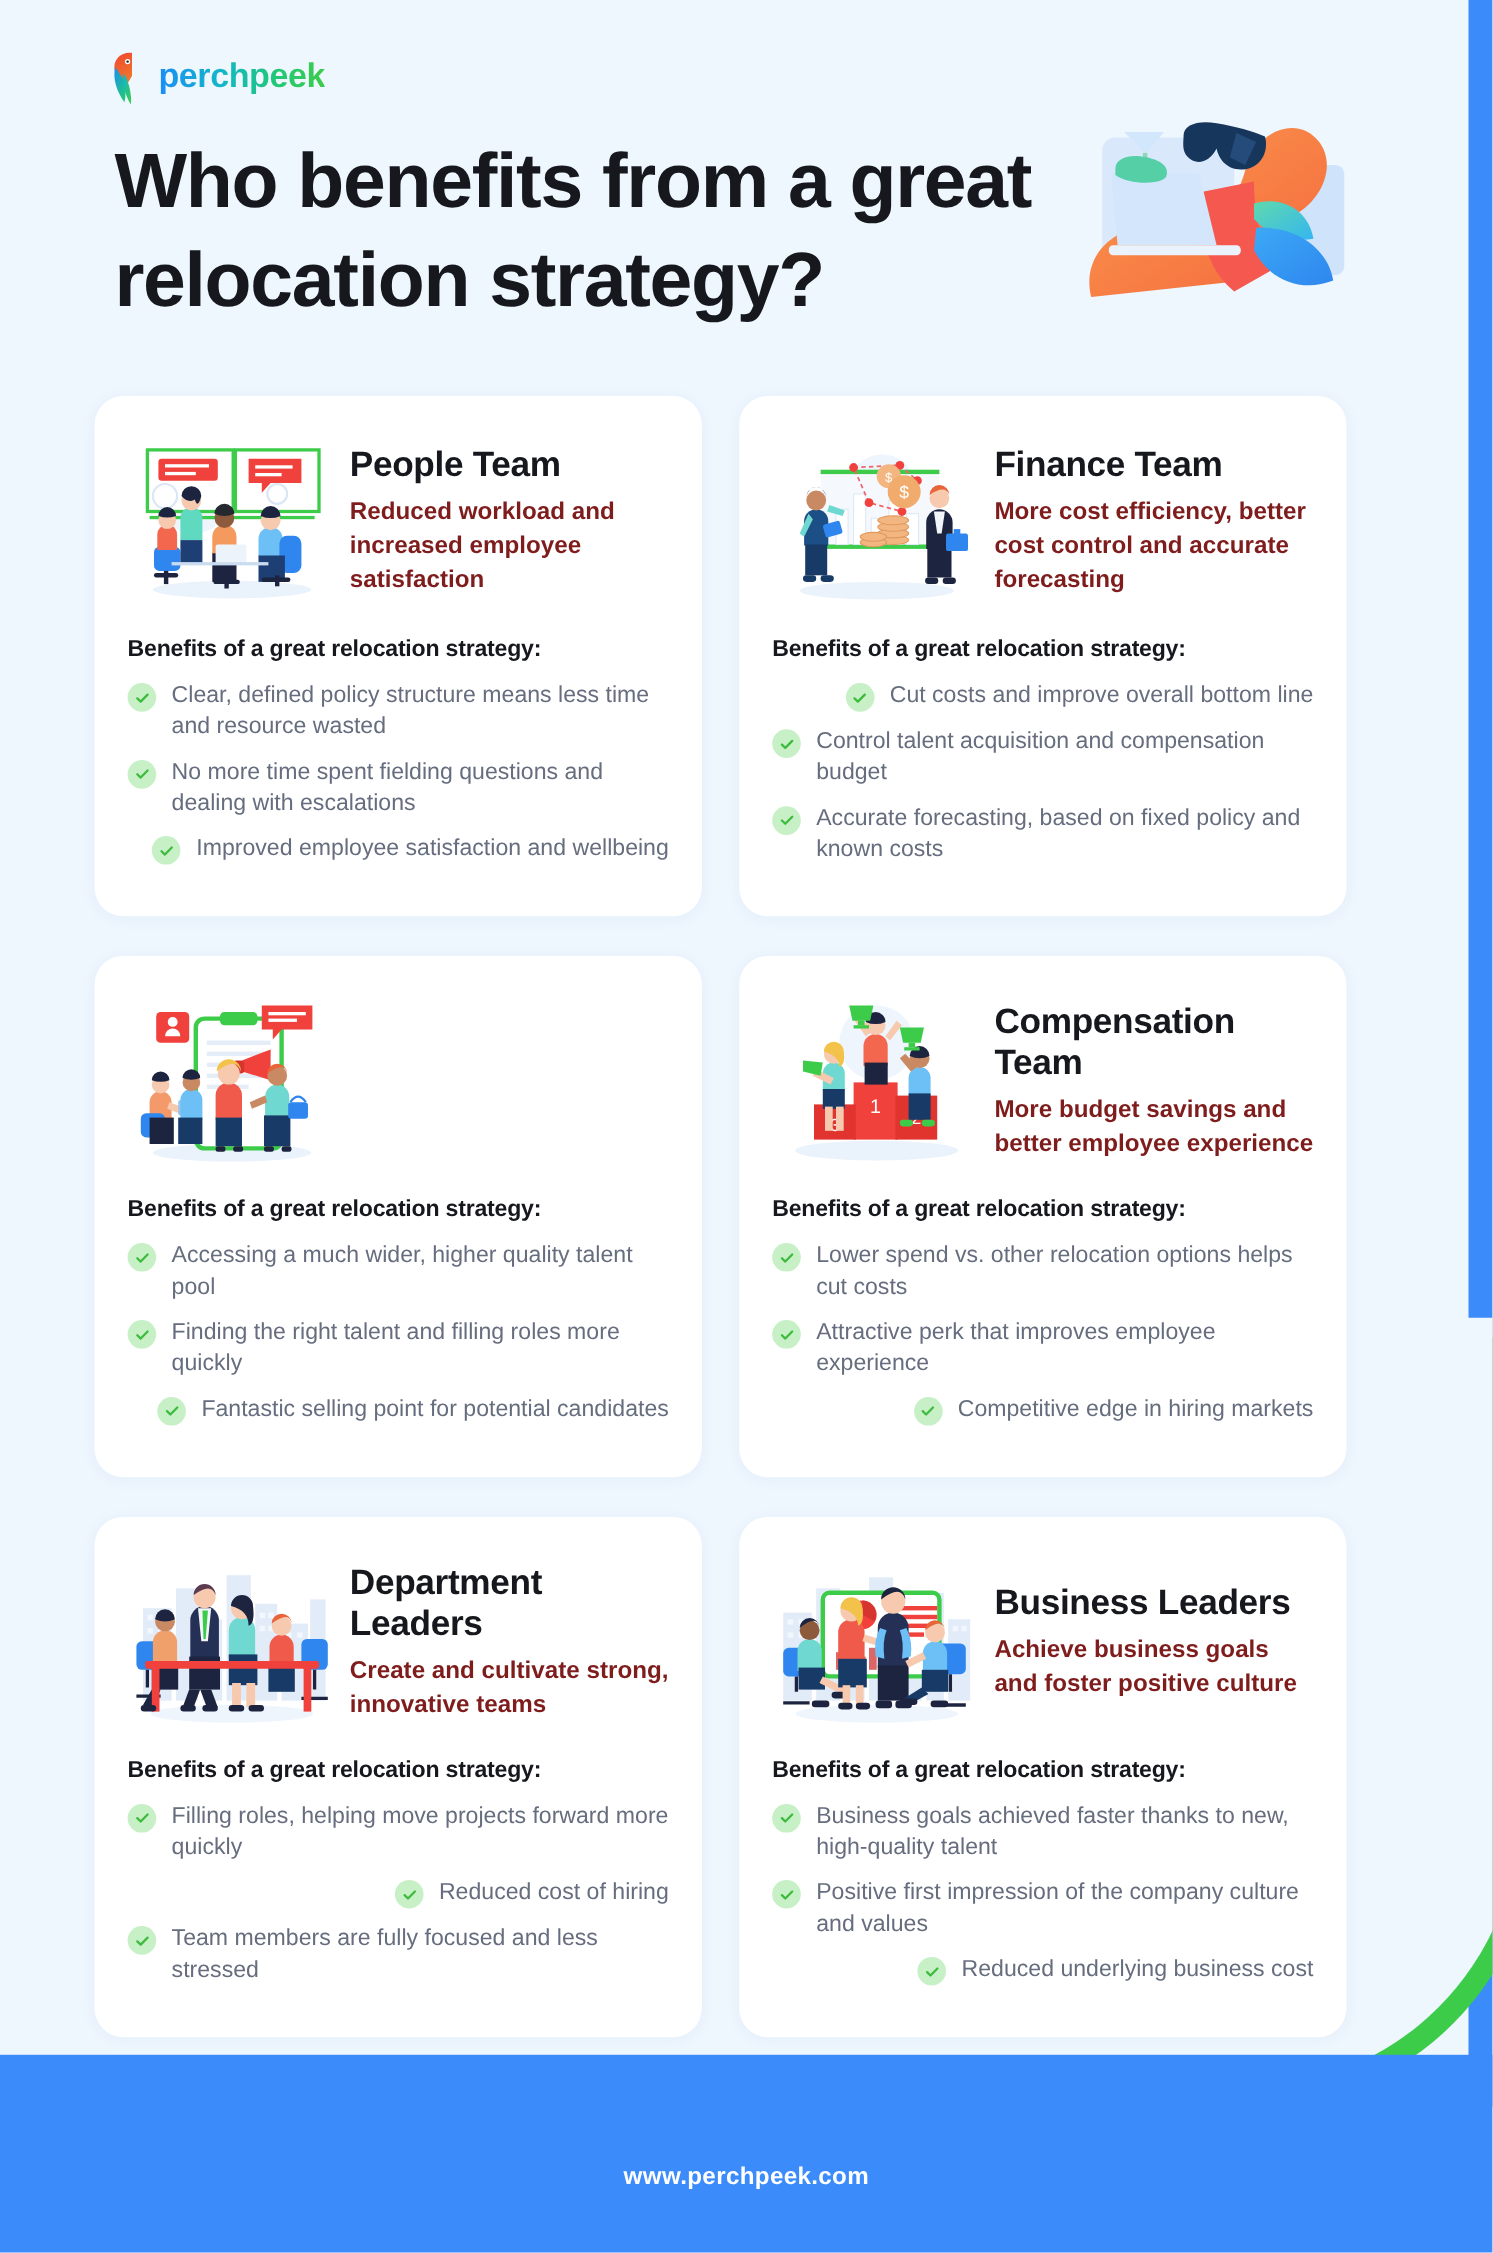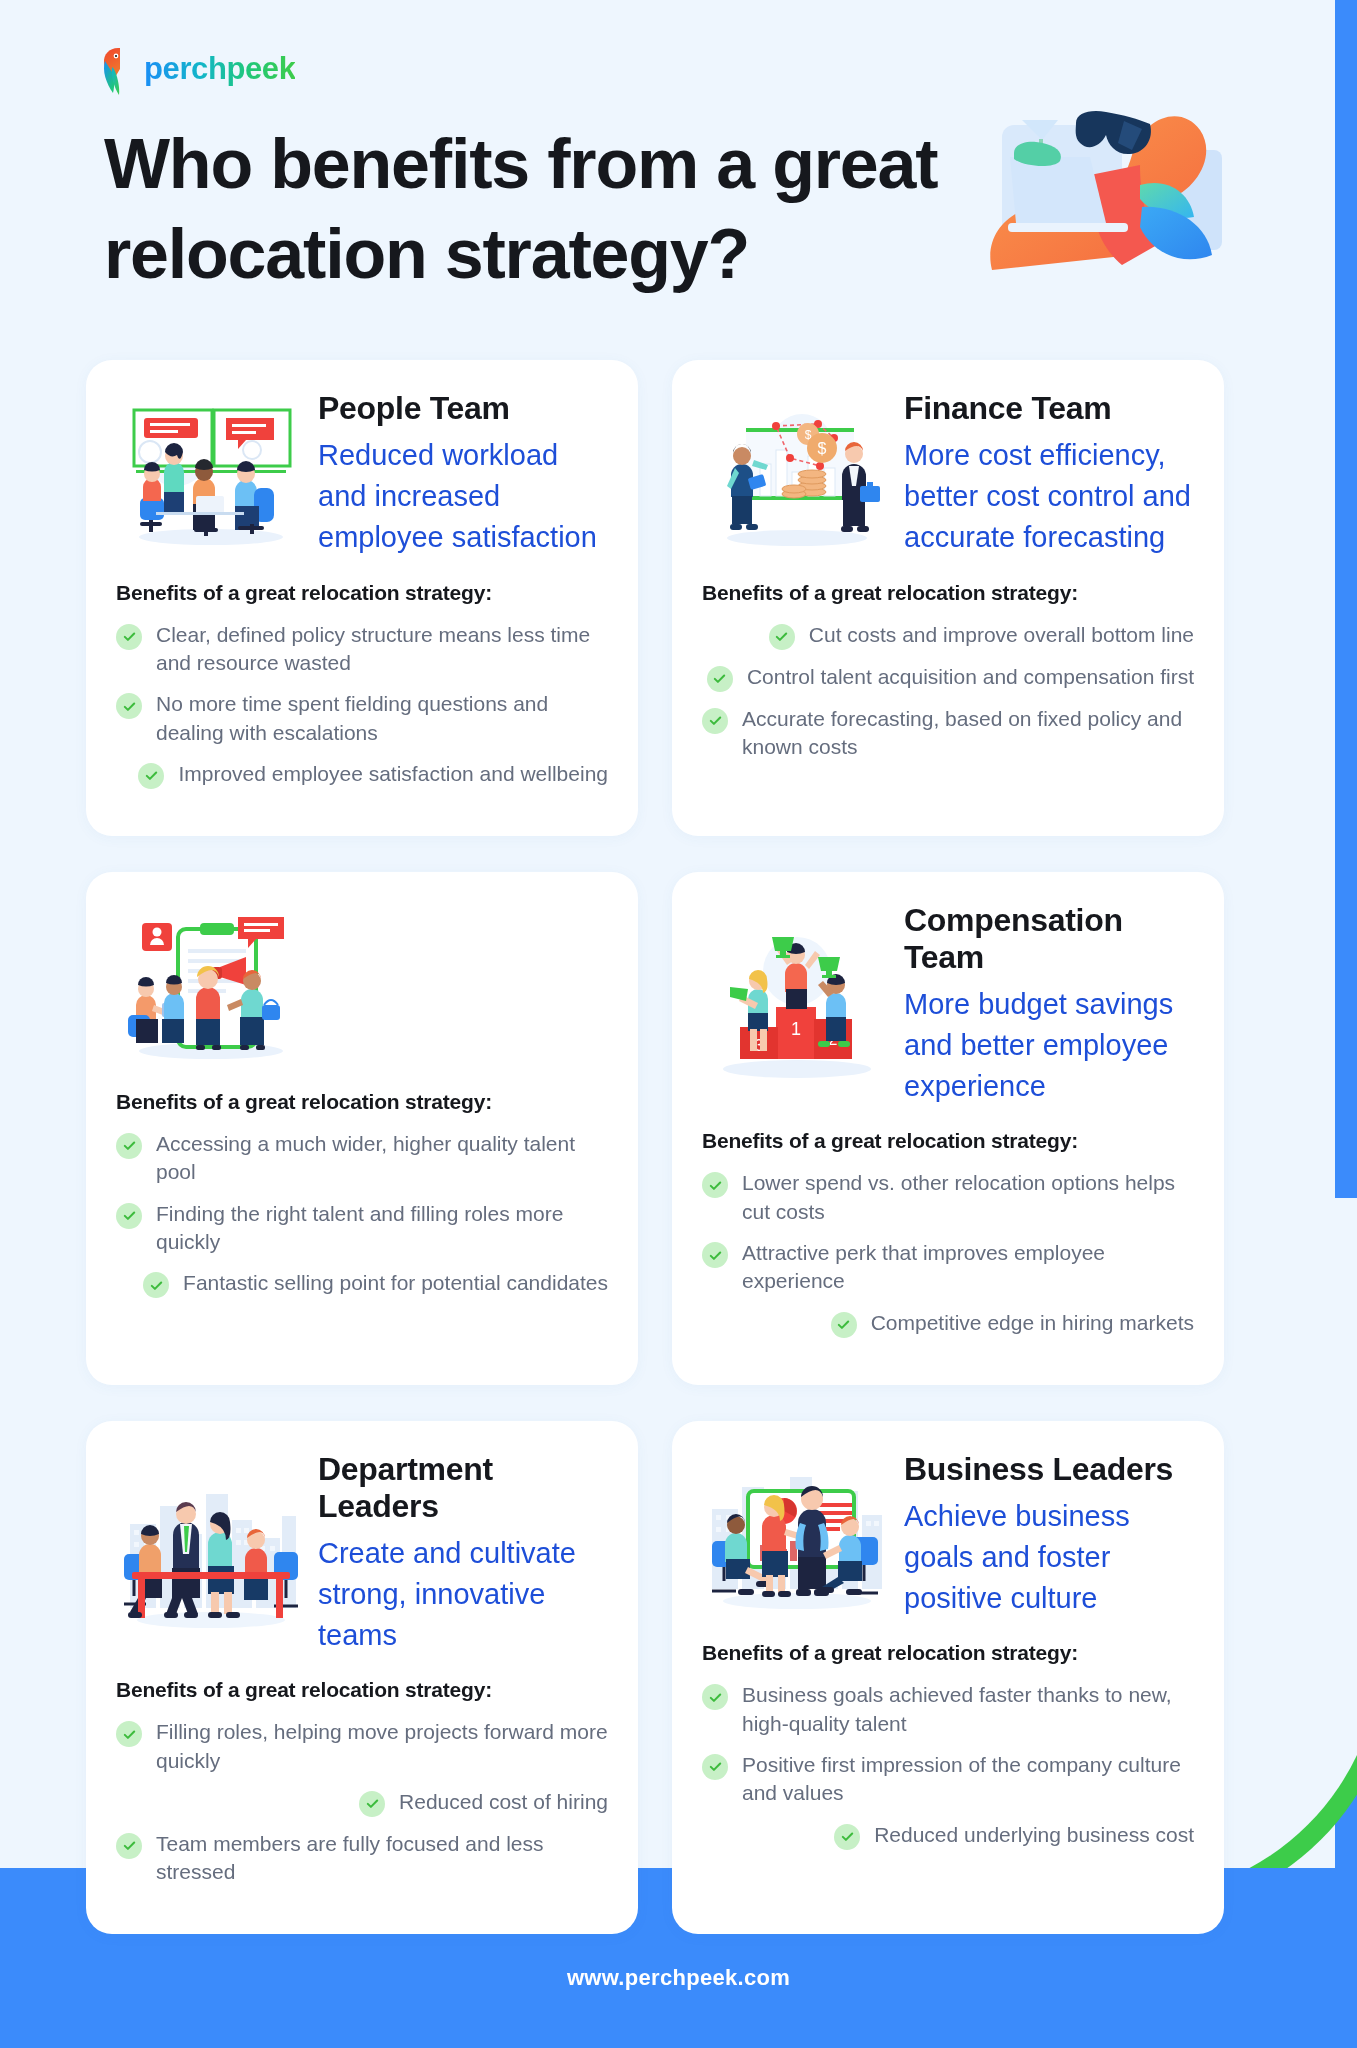--- a/index.html
+++ b/index.html
@@ -160,24 +160,24 @@
     padding-top: 4px;
   }
   .card-title {
     font-size: 32px;
     font-weight: bold;
     color: #16181d;
     margin-bottom: 8px;
     letter-spacing: -.3px;
   }
   .card-sub {
-    font-size: 29px;
+    font-size: 22px;
     line-height: 1.42;
-    color: #1d4ed8;
-    font-weight: 400;
+    color: #7f1d1d;
+    font-weight: 700;
   }
 
   .card-benefit-label {
     font-size: 21px;
     font-weight: bold;
     color: #16181d;
     margin: 22px 0 16px 0;
     letter-spacing: -.2px;
   }
 
@@ -440,21 +440,21 @@
               </svg>
             </span>
           <span class="bullet-text">Cut costs and improve overall bottom line</span>
         </li>
         <li class="bullet">
           <span class="tick">
               <svg viewBox="0 0 16 16">
                 <path d="M3 8.4 L6.3 11.6 L13 4.8" fill="none" stroke="#3dbb3d" stroke-width="2.2" stroke-linecap="round" stroke-linejoin="round"></path>
               </svg>
             </span>
-          <span class="bullet-text">Control talent acquisition and compensation first</span>
+          <span class="bullet-text">Control talent acquisition and compensation budget</span>
         </li>
         <li class="bullet">
           <span class="tick">
               <svg viewBox="0 0 16 16">
                 <path d="M3 8.4 L6.3 11.6 L13 4.8" fill="none" stroke="#3dbb3d" stroke-width="2.2" stroke-linecap="round" stroke-linejoin="round"></path>
               </svg>
             </span>
           <span class="bullet-text">Accurate forecasting, based on fixed policy and known costs</span>
         </li>
       </ul>

